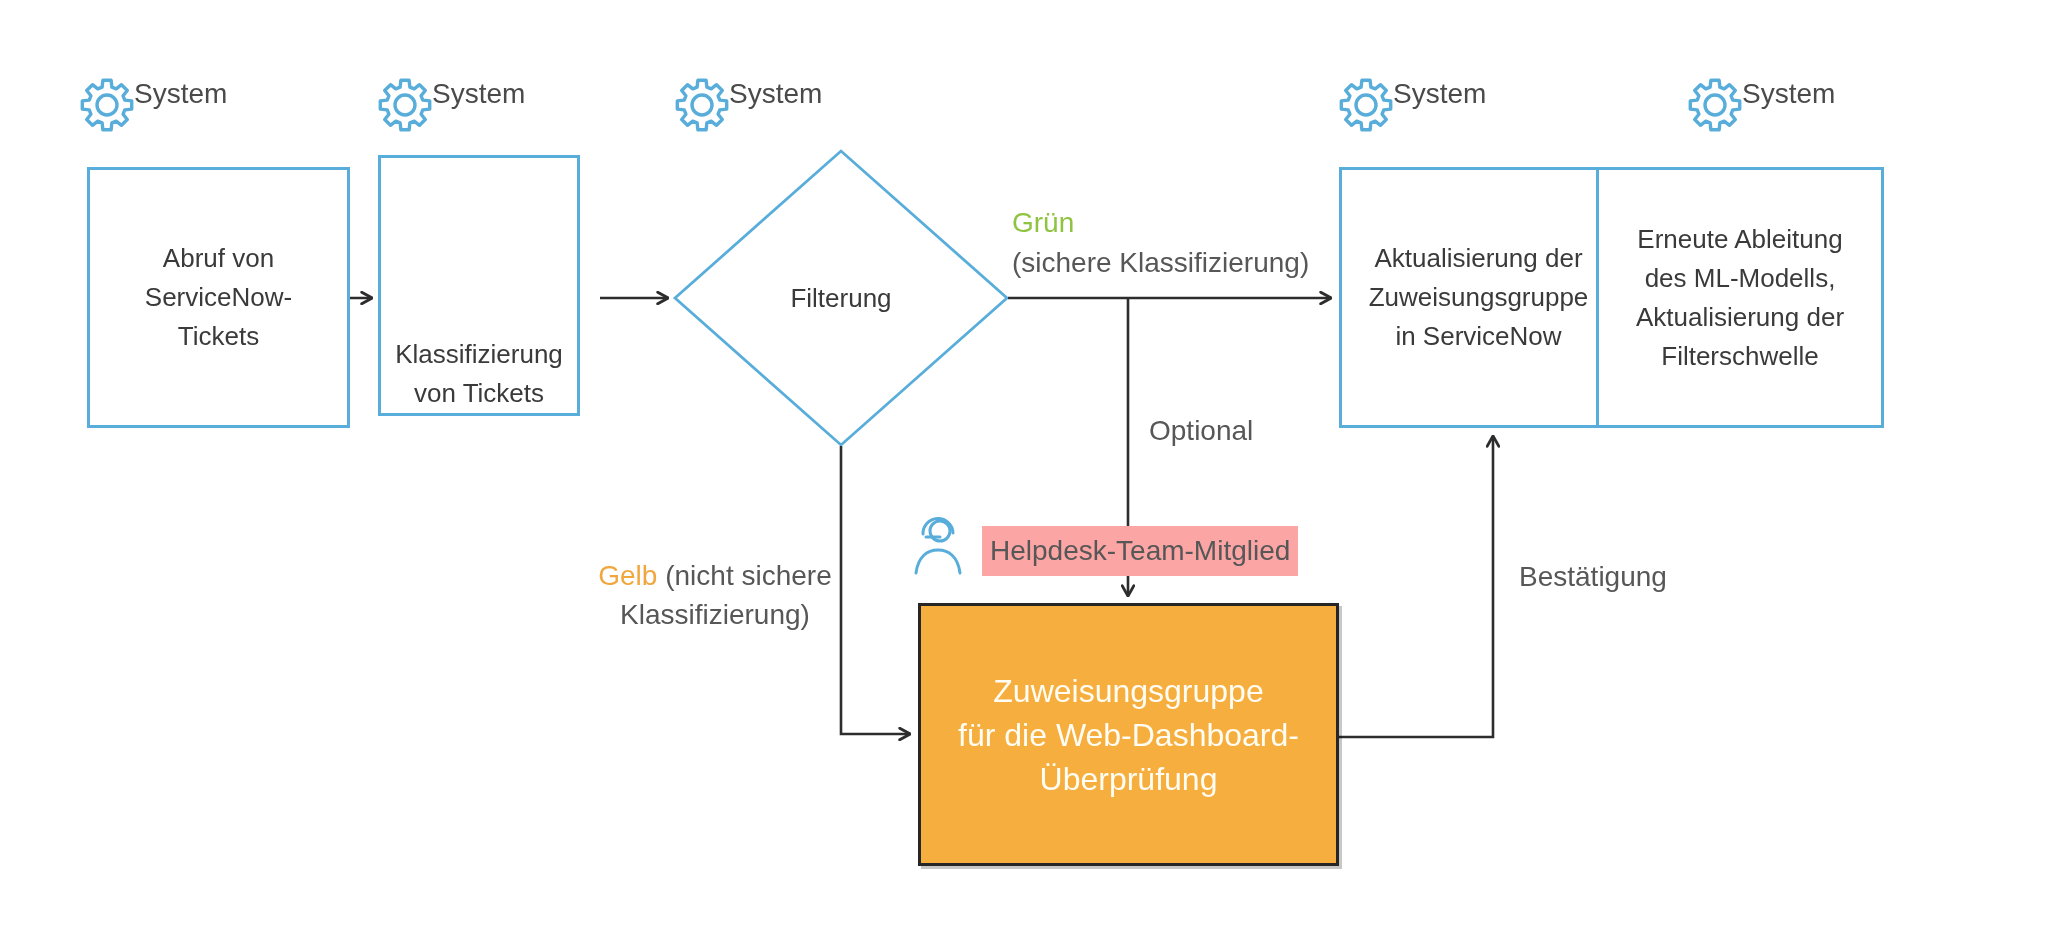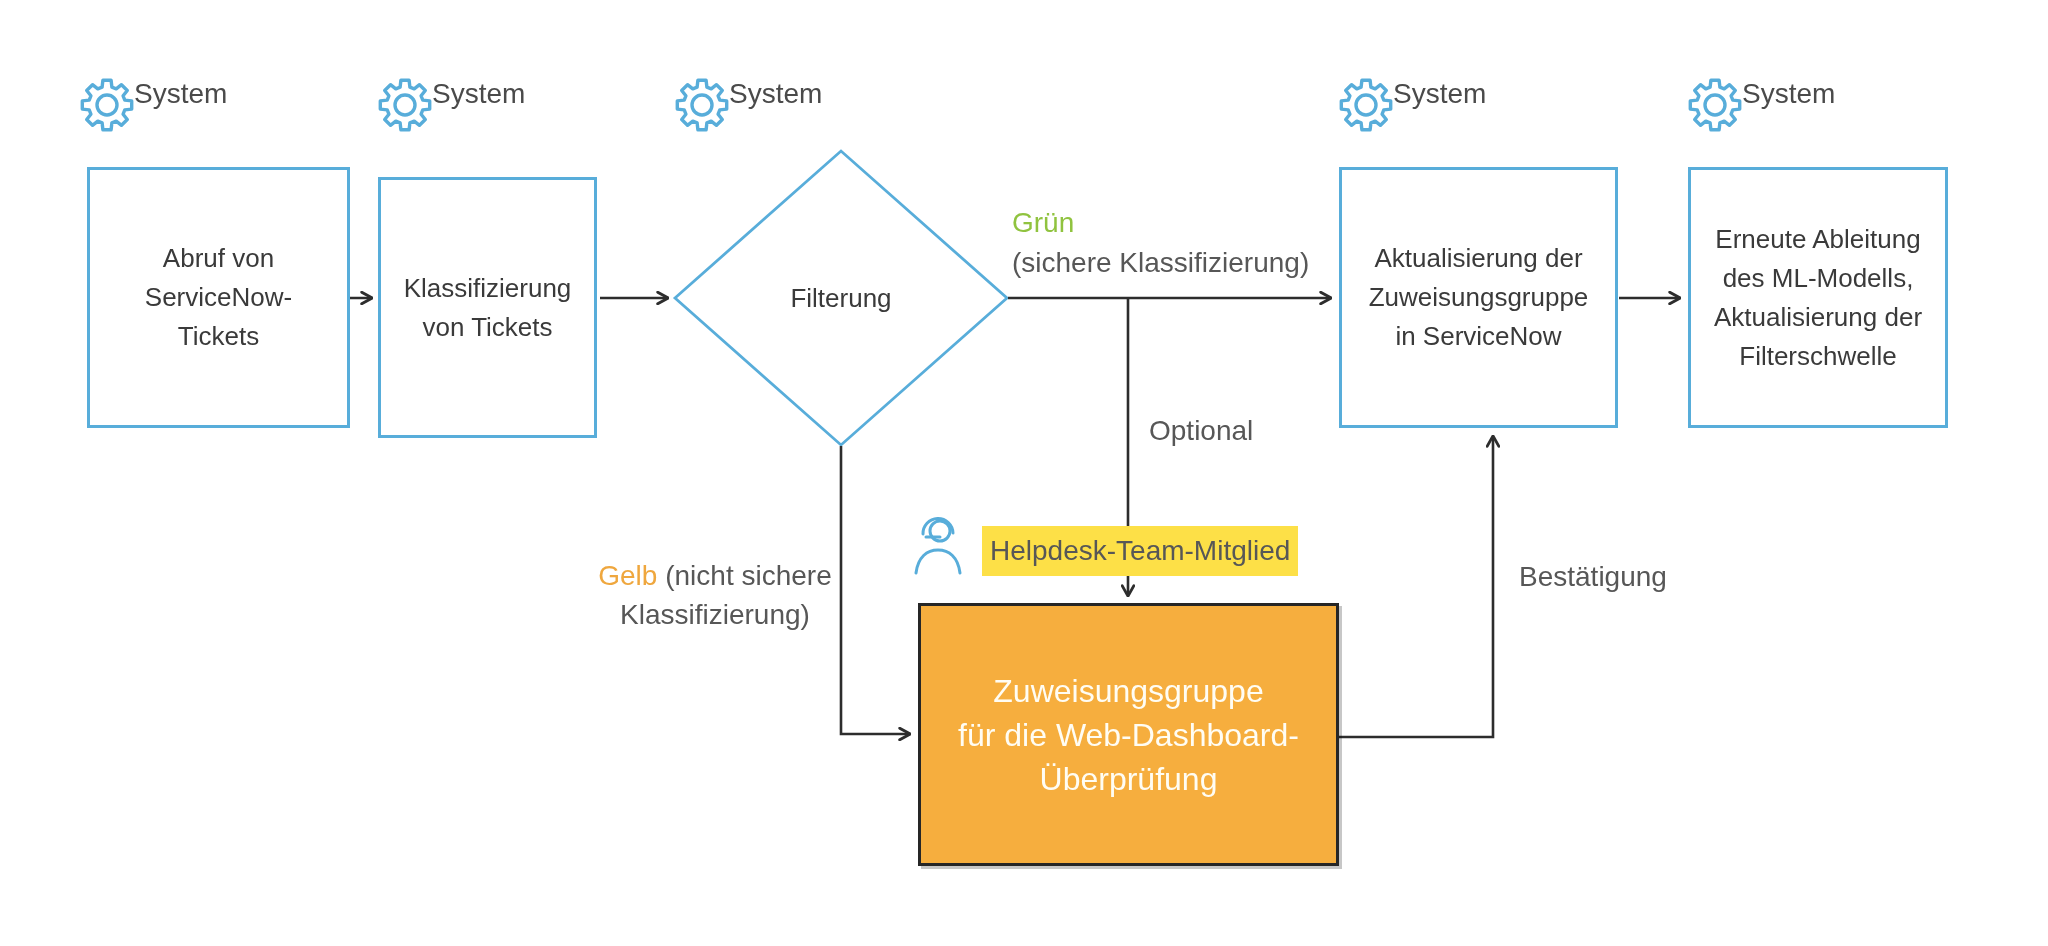--- a/index.html
+++ b/index.html
@@ -16,23 +16,23 @@
   .gear-icon .gear-hub{fill:#ffffff; stroke:var(--accent-blue); stroke-width:3.4;}
   
   .node{
     position:absolute; background:#ffffff; border:3px solid var(--accent-blue);
     display:flex; align-items:center; justify-content:center; box-sizing:border-box;
   }
   .node-label{
     white-space:pre-line; text-align:center; font-size:26px; line-height:39px; color:var(--text-dark);
   }
   .node-fetch   {left:79px;  top:167px; width:263px; height:261px;margin-left:8px;}
-  .node-classify{left:378px; top:177px; width:219px; height:261px;}
+  .node-classify{left:378px; top:155px; width:202px; height:261px;align-items:flex-end;}
   .node-update  {left:1339px;top:167px; width:279px; height:261px;}
-  .node-retrain {left:1688px;top:167px; width:260px; height:261px;}
+  .node-retrain {left:1596px;top:167px; width:288px; height:261px;}
   .node-review{
     left:918px; top:603px; width:421px; height:263px;
     background:var(--orange-fill); border:3px solid var(--orange-border);
     box-shadow:3px 3px 0 rgba(0,0,0,0.22);
   }
   .node-review .node-label{color:var(--box-text-light); font-size:32px; line-height:44px;}
   .diamond-label{
     position:absolute; left:675px; top:151px; width:332px; height:294px;
     display:flex; align-items:center; justify-content:center;
   }
@@ -42,21 +42,21 @@
   .diamond-shape{fill:#ffffff; stroke:var(--accent-blue); stroke-width:2.8; stroke-linejoin:miter;}
   
   .edge-label{position:absolute; font-size:28px; color:var(--text-gray); line-height:40px;}
   .lbl-gruen{left:1012px; top:203px;}
   .lbl-gruen .hl{color:var(--green);margin-top:15px;}
   .lbl-optional{left:1149px; top:411px;}
   .lbl-gelb{left:575px; top:556px; width:280px; line-height:39px;text-align:center;}
   .lbl-gelb .hl{color:var(--orange);}
   .lbl-gelb .rest{white-space:pre-line;}
   .lbl-bestaetigung{left:1519px; top:557px;}
-  .lbl-helpdesk{left:982px; top:526px; background:#fde047; padding:5px 8px; color:var(--text-gray);}
+  .lbl-helpdesk{left:982px; top:526px; background:#fca5a5; padding:5px 8px; color:var(--text-gray);}
   .person-icon{position:absolute; left:912px; top:512px;}
   .person-icon path, .person-icon circle{fill:none; stroke:var(--accent-blue); stroke-width:3; stroke-linecap:round;}
 </style>
 </head>
 <body>
 
 <div class="canvas">
 
   <svg class="layer" width="2048" height="946" viewBox="0 0 2048 946">
     <defs>

